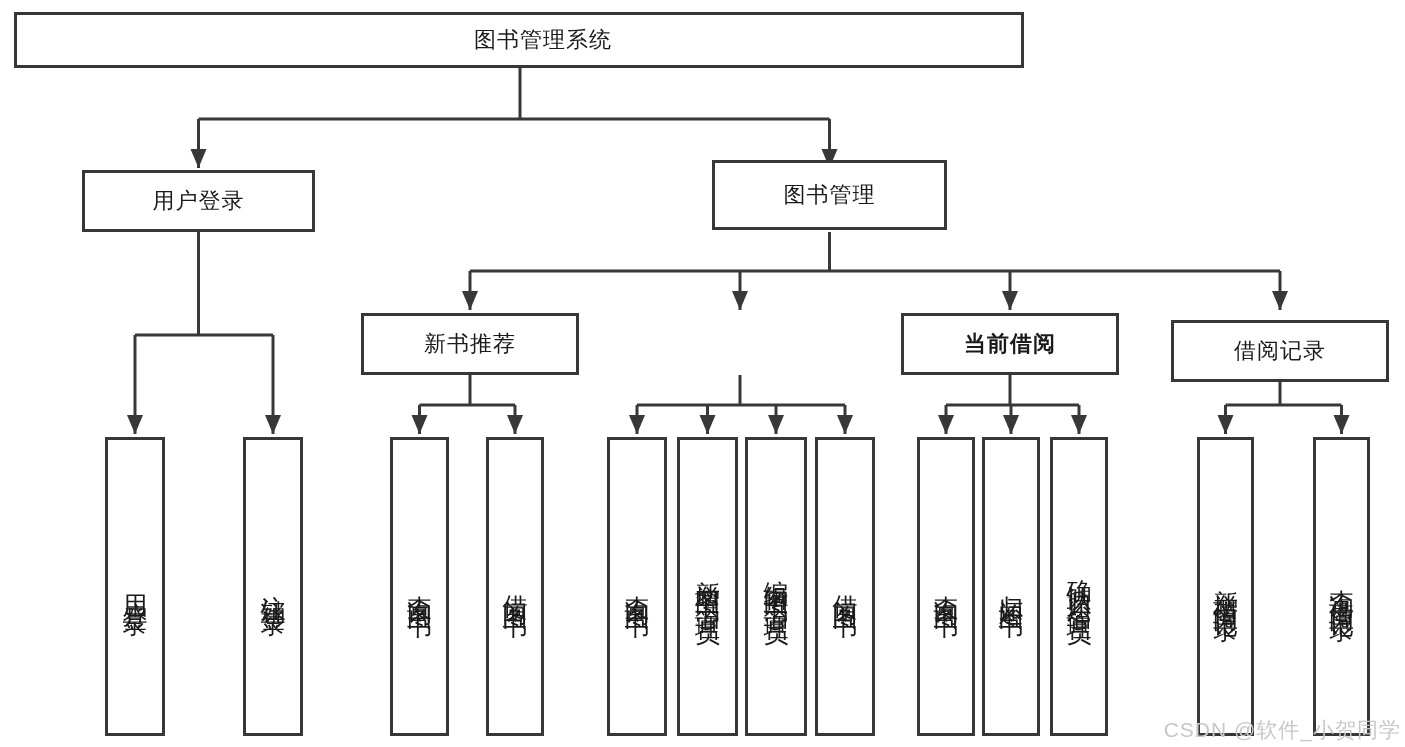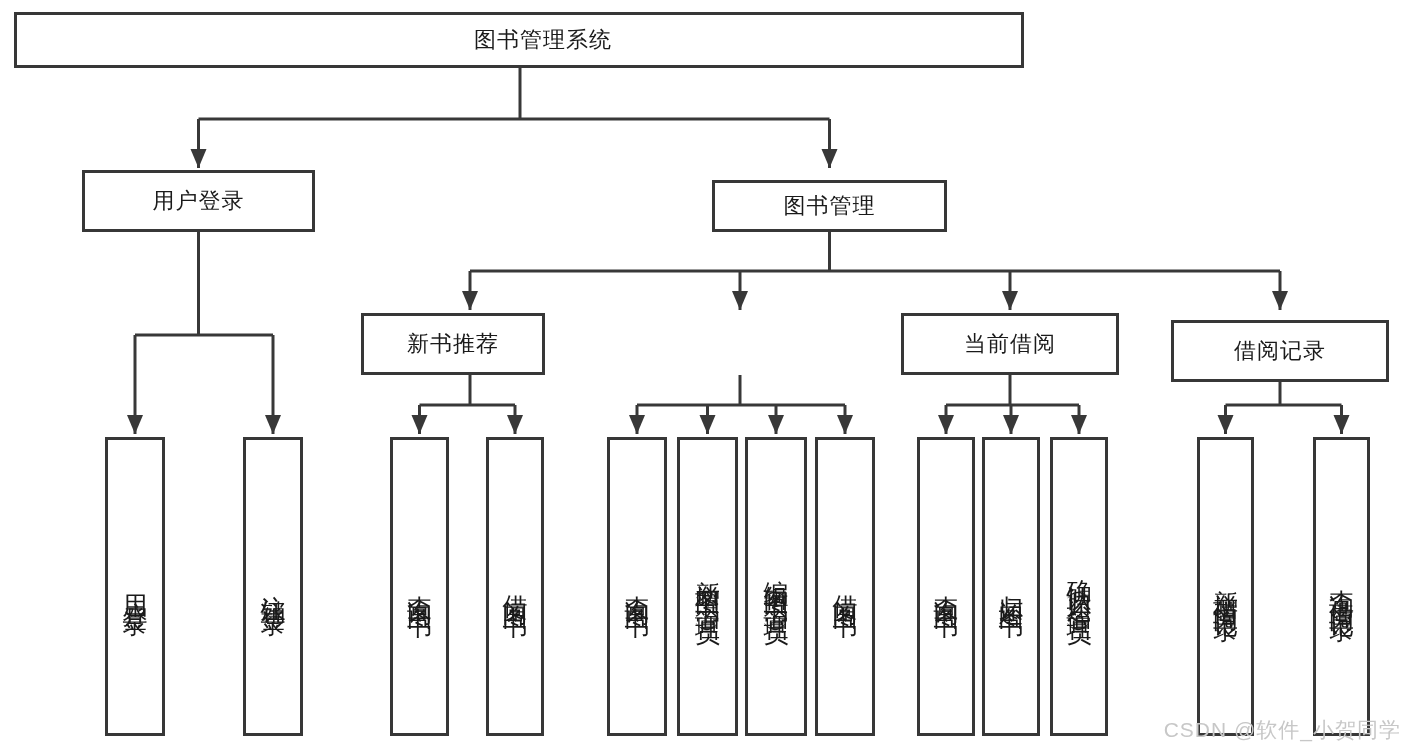--- a/index.html
+++ b/index.html
@@ -115,24 +115,24 @@
       <line x1="1280" y1="375" x2="1280" y2="405"></line>
       <line x1="1225.5" y1="405" x2="1341.5" y2="405"></line>
       <line x1="1225.5" y1="405" x2="1225.5" y2="434" marker-end="url(#arr)"></line>
       <line x1="1341.5" y1="405" x2="1341.5" y2="434" marker-end="url(#arr)"></line>
     </g>
   </svg>
 
   <div class="node h" style="left:14px; top:12px; width:1010px; height:56px;padding-left:48px;">图书管理系统</div>
 
   <div class="node h" style="left:82px; top:170px; width:233px; height:62px;">用户登录</div>
-  <div class="node h" style="left:712px; top:180px; width:235px; height:52px;">图书管理</div>
+  <div class="node h" style="left:712px; top:160px; width:235px; height:70px;">图书管理</div>
 
-  <div class="node h" style="left:361px; top:313px; width:184px; height:62px;">新书推荐</div>
-  <div class="node h" style="left:901px; top:313px; width:218px; height:62px;">当前借阅</div>
+  <div class="node h" style="left:361px; top:313px; width:218px; height:62px;">新书推荐</div>
+  <div class="node h" style="left:901px; top:313px; width:218px; height:62px;font-weight:bold;">当前借阅</div>
   <div class="node h" style="left:1171px; top:320px; width:218px; height:62px;">借阅记录</div>
 
   <div class="node v" style="left:105px; top:437px; width:60px; height:299px;">用户登录</div>
   <div class="node v" style="left:243px; top:437px; width:60px; height:299px;">注销登录</div>
 
   <div class="node v" style="left:390px; top:437px; width:59px; height:299px;">查询图书</div>
   <div class="node v" style="left:486px; top:437px; width:58px; height:299px;">借阅图书</div>
 
   <div class="node v" style="left:607px; top:437px; width:60px; height:299px;">查询图书</div>
   <div class="node v" style="left:677px; top:437px; width:61px; height:299px;">新增图书（管理员）</div>

